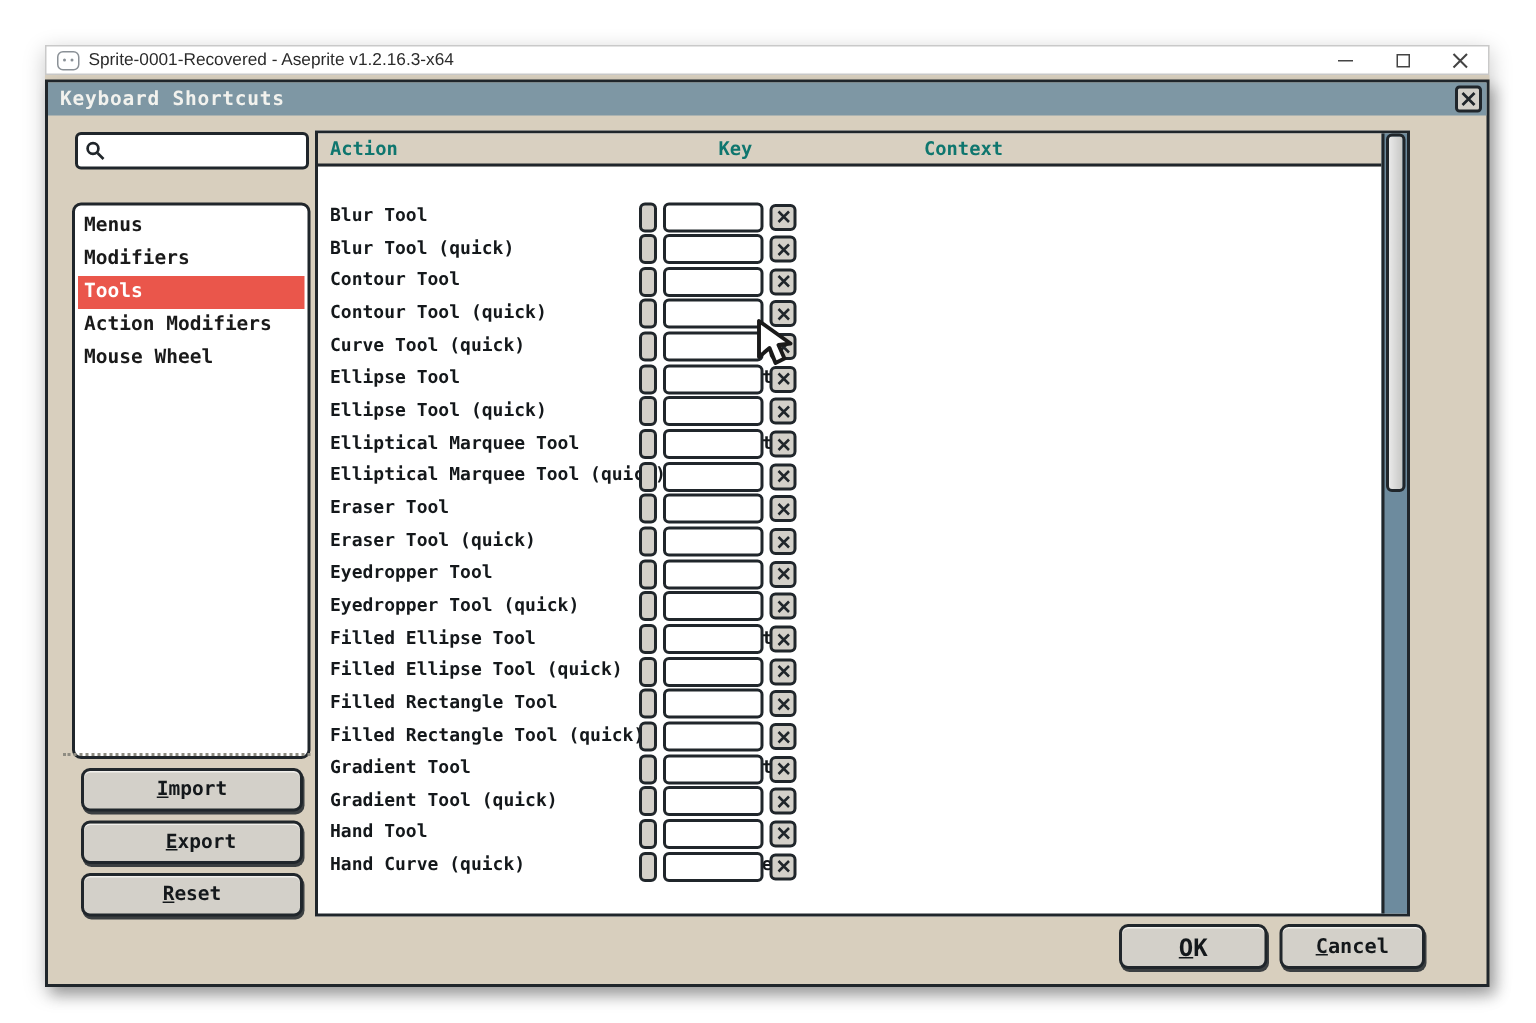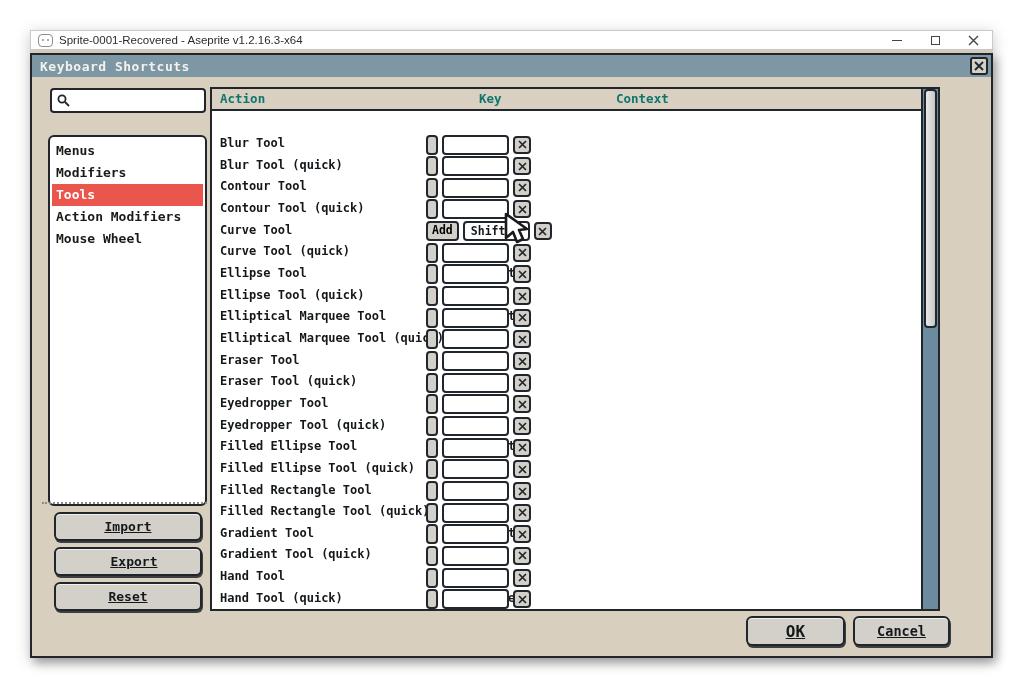--- a/index.html
+++ b/index.html
@@ -41,21 +41,21 @@
   .listbox { position:absolute; left:16px; top:64px; width:159px; height:371px; background:#ffffff;
              border:2px solid #20262b; border-radius:6px; padding:3px 2px; overflow:hidden;margin-top:16px; }
   .list-item { height:22px; line-height:22px; font-size:13px; font-weight:bold; color:#1a1a1a;
                padding-left:4px; cursor:pointer; white-space:nowrap; }
   .list-item.selected { background:#ea564b; color:#ffffff; }
   .side-sep { position:absolute; left:10px; top:447px; width:165px; border-top:2px dotted #8e8c82; }
 
   .pix-btn { display:block; background:#d3d0c9; border:2px solid #20262b; border-radius:6px;
              box-shadow:1px 2px 0 rgba(32,38,43,.85), inset 0 1px 0 #f2f0ec;
              font-family:"DejaVu Sans Mono", monospace; font-size:13px; font-weight:bold; color:#14181b;
-             cursor:pointer;text-decoration:underline; }
+             cursor:pointer; }
   .pix-btn .lbl { display:block; text-align:center; }
   .pix-btn .lbl::first-letter { text-decoration:underline; }
   .btn-import { position:absolute; left:22px; top:457px; width:148px; height:29px; }
   .btn-side + .btn-side { }
   .btn-export { position:absolute; left:22px; top:492px; width:148px; height:29px;padding-left:12px; }
   .btn-reset  { position:absolute; left:22px; top:527px; width:148px; height:29px; }
 
   
   .table { position:absolute; left:178px; top:32px; width:730px; height:524px;
            border:2px solid #20262b; background:#ffffff; }
@@ -210,33 +210,20 @@
           <button class="mini-btn"></button>
           <span class="key-field"></span>
           <button class="mini-btn x-btn">
             <svg width="9" height="9" viewBox="0 0 9 9">
                   <path d="M1 1 L8 8 M8 1 L1 8" stroke="#20262b" stroke-width="1.7"></path>
                 </svg>
           </button>
         </span>
       </div>
           <div class="trow">
-        <span class="cell-action">Curve Tool</span>
-        <span class="cell-key"></span>
-        <span class="key-editor">
-          <button class="mini-btn">Add</button>
-          <span class="key-field">Shift+L</span>
-          <button class="mini-btn x-btn">
-            <svg width="9" height="9" viewBox="0 0 9 9">
-                  <path d="M1 1 L8 8 M8 1 L1 8" stroke="#20262b" stroke-width="1.7"></path>
-                </svg>
-          </button>
-        </span>
-      </div>
-          <div class="trow">
         <span class="cell-action">Curve Tool (quick)</span>
         <span class="cell-key"></span>
         <span class="key-editor" hidden="">
           <button class="mini-btn"></button>
           <span class="key-field"></span>
           <button class="mini-btn x-btn">
             <svg width="9" height="9" viewBox="0 0 9 9">
                   <path d="M1 1 L8 8 M8 1 L1 8" stroke="#20262b" stroke-width="1.7"></path>
                 </svg>
           </button>
@@ -431,21 +418,21 @@
           <button class="mini-btn"></button>
           <span class="key-field"></span>
           <button class="mini-btn x-btn">
             <svg width="9" height="9" viewBox="0 0 9 9">
                   <path d="M1 1 L8 8 M8 1 L1 8" stroke="#20262b" stroke-width="1.7"></path>
                 </svg>
           </button>
         </span>
       </div>
           <div class="trow">
-        <span class="cell-action">Hand Tool (quick)</span>
+        <span class="cell-action">Hand Curve (quick)</span>
         <span class="cell-key">Space</span>
         <span class="key-editor" hidden="">
           <button class="mini-btn"></button>
           <span class="key-field"></span>
           <button class="mini-btn x-btn">
             <svg width="9" height="9" viewBox="0 0 9 9">
                   <path d="M1 1 L8 8 M8 1 L1 8" stroke="#20262b" stroke-width="1.7"></path>
                 </svg>
           </button>
         </span>

